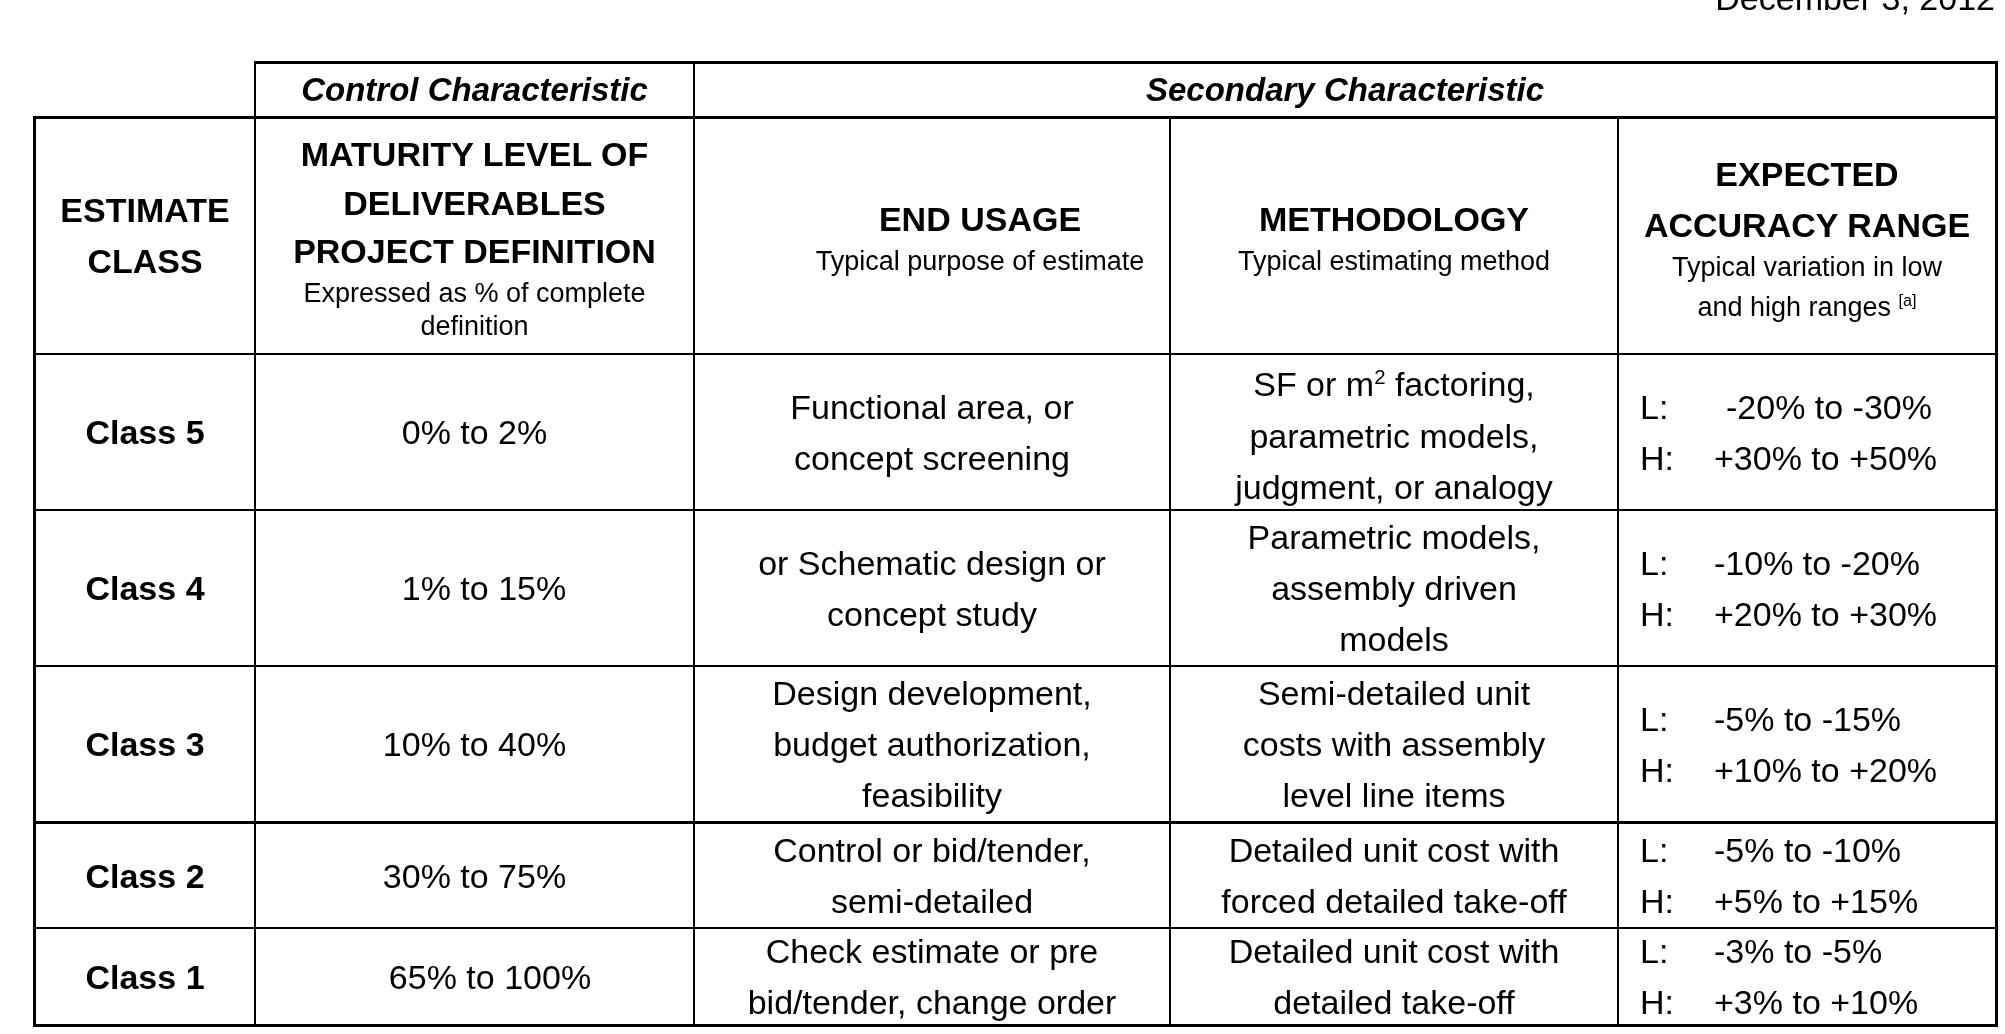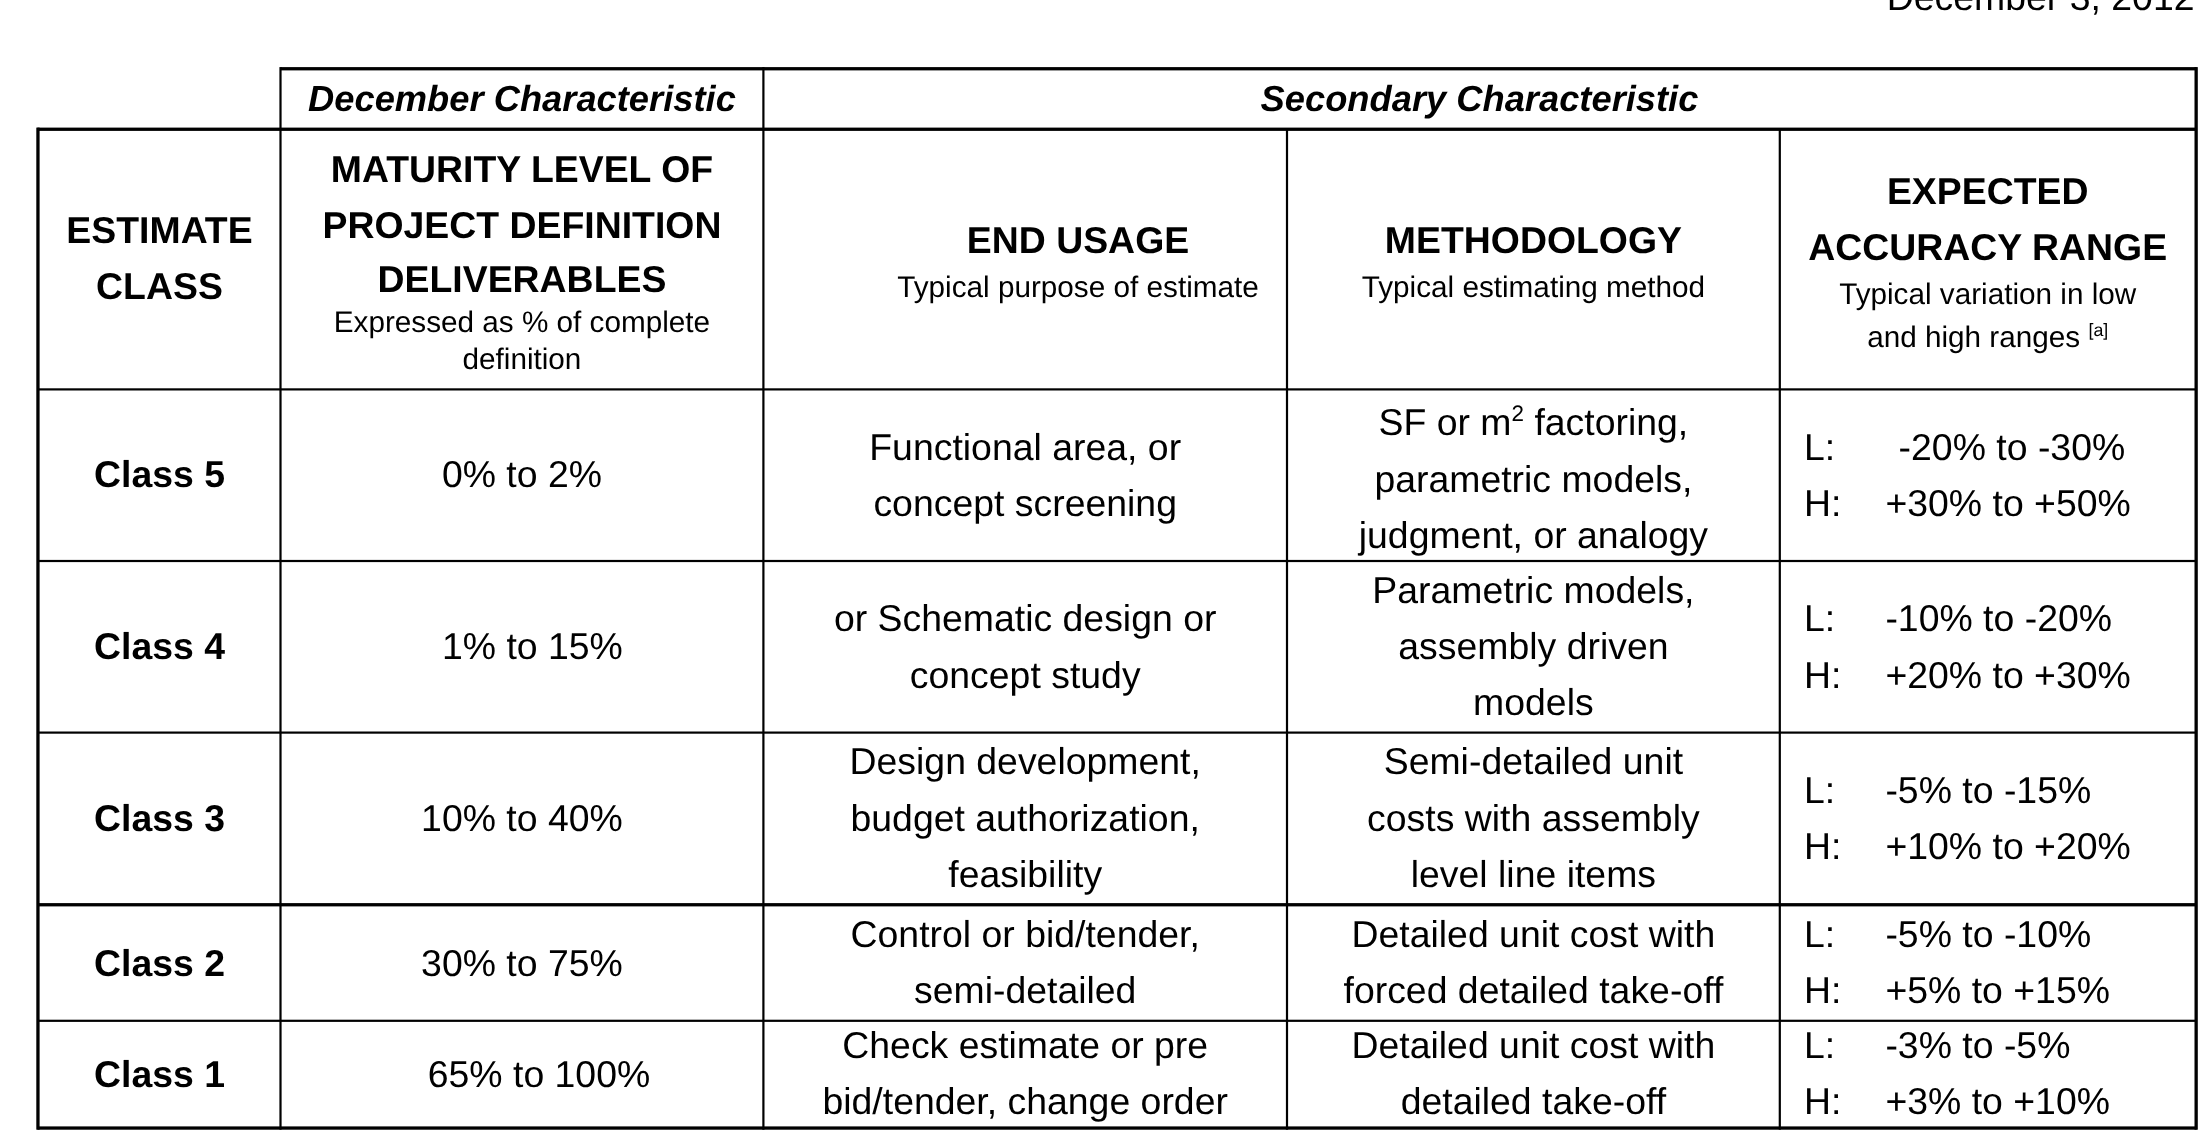--- a/index.html
+++ b/index.html
@@ -36,34 +36,34 @@
   <div class="line" style="left:34px;top:1024px;width:1963px;height:3px;"></div>
 
   <div class="line" style="left:33px;top:116px;width:3px;height:911px;"></div>
   <div class="line" style="left:254px;top:61px;width:2px;height:966px;"></div>
   <div class="line" style="left:693px;top:61px;width:2px;height:966px;"></div>
   <div class="line" style="left:1169px;top:117px;width:2px;height:910px;"></div>
   <div class="line" style="left:1617px;top:117px;width:2px;height:910px;"></div>
   <div class="line" style="left:1995px;top:61px;width:3px;height:966px;"></div>
 
   <div class="cell cat" style="left:255px;top:63px;width:439px;height:54px;">
-    <span>December Characteristic</span>
+    <span>Control Characteristic</span>
   </div>
   <div class="cell cat" style="left:694px;top:63px;width:1302px;height:54px;">
     <span>Secondary Characteristic</span>
   </div>
 
   <div class="cell" style="left:35px;top:118px;width:220px;height:236px;">
     <div class="hd">ESTIMATE</div>
     <div class="hd">CLASS</div>
   </div>
   <div class="cell" style="left:255px;top:118px;width:439px;height:236px;">
     <div class="hd">MATURITY LEVEL OF</div>
+    <div class="hd" style="line-height:46px;">DELIVERABLES</div>
     <div class="hd">PROJECT DEFINITION</div>
-    <div class="hd" style="line-height:46px;">DELIVERABLES</div>
     <div class="sub">Expressed as % of complete</div>
     <div class="sub">definition</div>
   </div>
   <div class="cell" style="left:694px;top:118px;width:476px;height:236px;margin-left:48px;">
     <div class="hd">END USAGE</div>
     <div class="sub">Typical purpose of estimate</div>
   </div>
   <div class="cell" style="left:1170px;top:118px;width:448px;height:236px;">
     <div class="hd">METHODOLOGY</div>
     <div class="sub">Typical estimating method</div>

